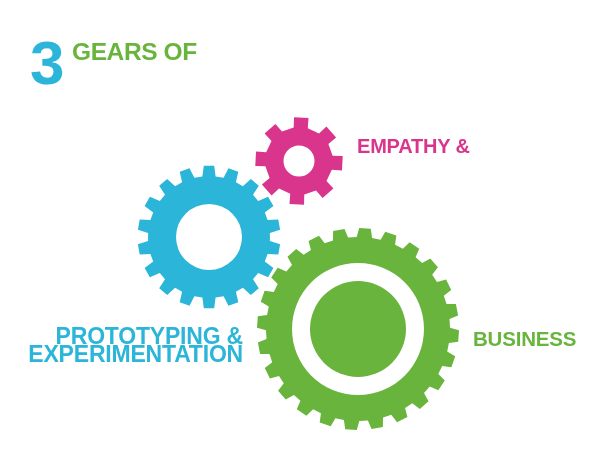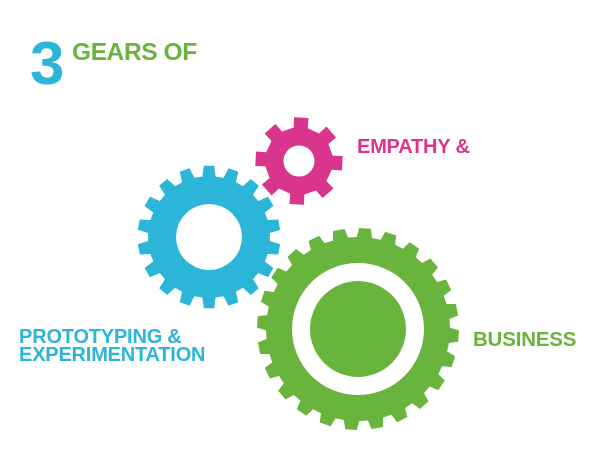--- a/index.html
+++ b/index.html
@@ -45,26 +45,26 @@
     letter-spacing: -0.2px;
   }
   .label-empathy {
     left: 357px;
     top: 137px;
     font-size: 20px;
     line-height: 18.5px;
     text-align: left;
   }
   .label-prototyping {
-    left: 19px;
+    left: 3px;
     top: 328px;
     width: 240px;
-    font-size: 20px;
+    font-size: 23px;
     line-height: 17.5px;
-    text-align: left;
+    text-align: right;
   }
   .label-strategy {
     left: 473px;
     top: 329px;
     font-size: 20.5px;
     line-height: 20.5px;
     text-align: left;
   }
 </style>
 </head>

